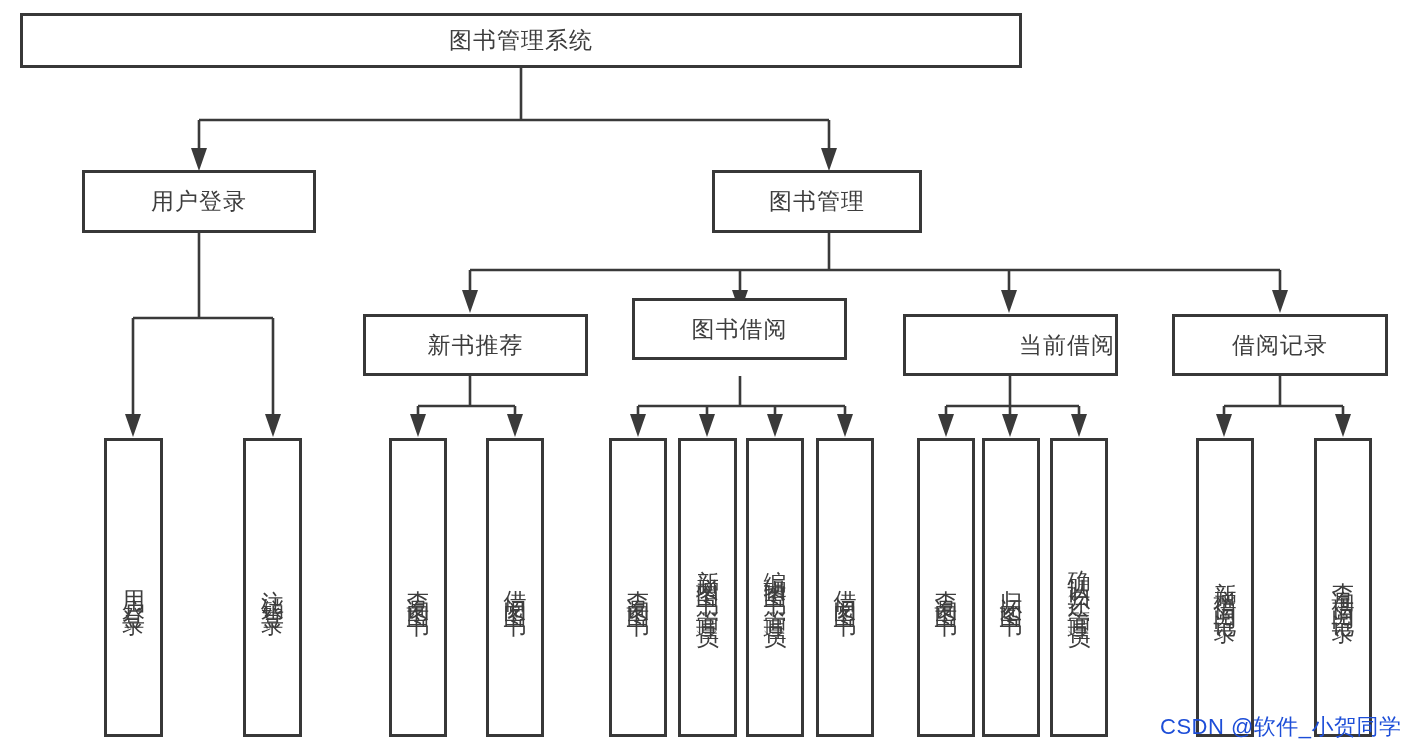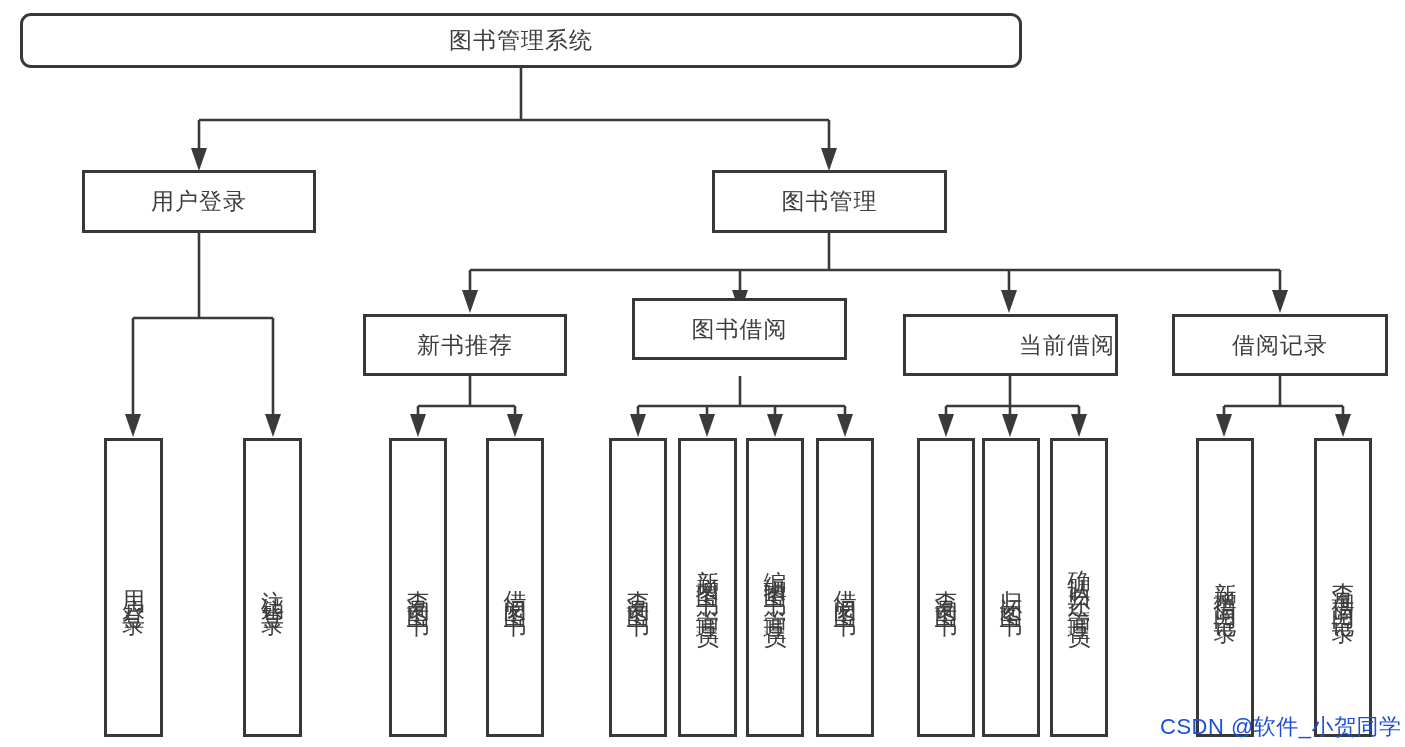--- a/index.html
+++ b/index.html
@@ -15,24 +15,24 @@
   .node.v span{
     writing-mode:vertical-rl;text-orientation:mixed;
     font-size:23px;line-height:1;letter-spacing:8px;white-space:nowrap;
   }
   svg.connectors{position:absolute;left:0;top:0;pointer-events:none;}
   .watermark{
     position:absolute;left:1160px;top:712px;font-size:22px;letter-spacing:.5px;
     color:#1d4ed8;white-space:nowrap;z-index:5;
   }
   
-  #n-root{left:20px;top:13px;width:1002px;height:55px;border-radius:11px;}
+  #n-root{left:20px;top:13px;width:1002px;height:55px;}
   #n-user-login{left:82px;top:170px;width:234px;height:63px;}
-  #n-book-mgmt{left:712px;top:170px;width:235px;height:63px;}
-  #n-recommend{left:363px;top:314px;width:204px;height:62px;}
+  #n-book-mgmt{left:712px;top:170px;width:210px;height:63px;}
+  #n-recommend{left:363px;top:314px;width:225px;height:62px;}
   #n-borrow{left:632px;top:298px;width:215px;height:62px;font-family:Liberation Serif, serif;}
   #n-current{left:903px;top:314px;width:215px;height:62px;justify-content:flex-end;}
   #n-records{left:1172px;top:314px;width:216px;height:62px;}
   .leaf{top:438px;width:58px;height:299px;}
   #l-user-login{left:104px;width:59px;}
   #l-logout{left:243px;width:59px;}
   #l-rec-query{left:389px;}
   #l-rec-borrow{left:486px;}
   #l-bor-query{left:609px;}
   #l-bor-add{left:678px;width:59px;}

